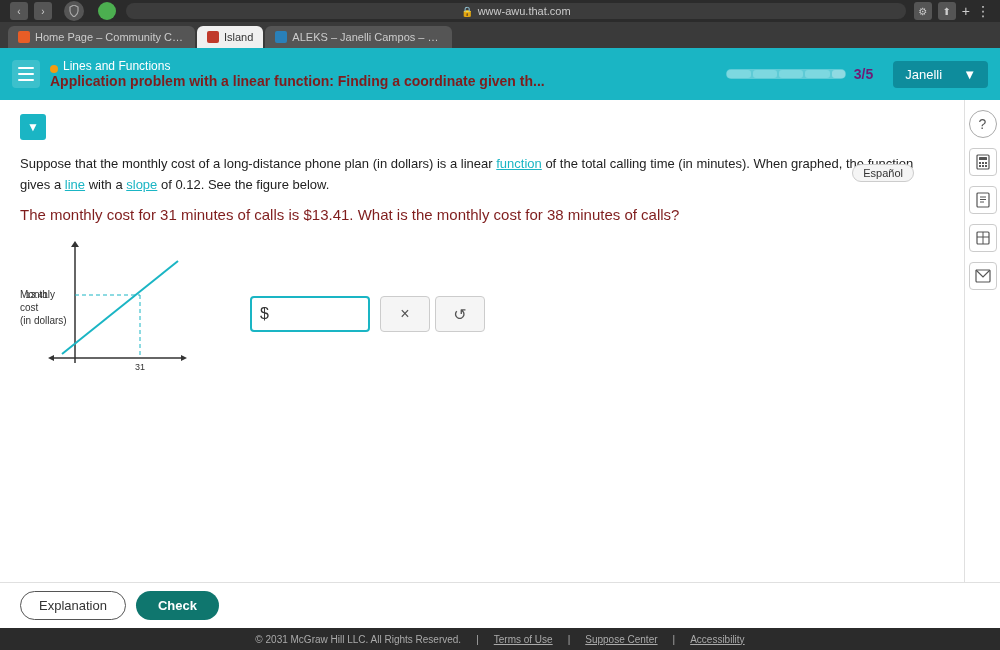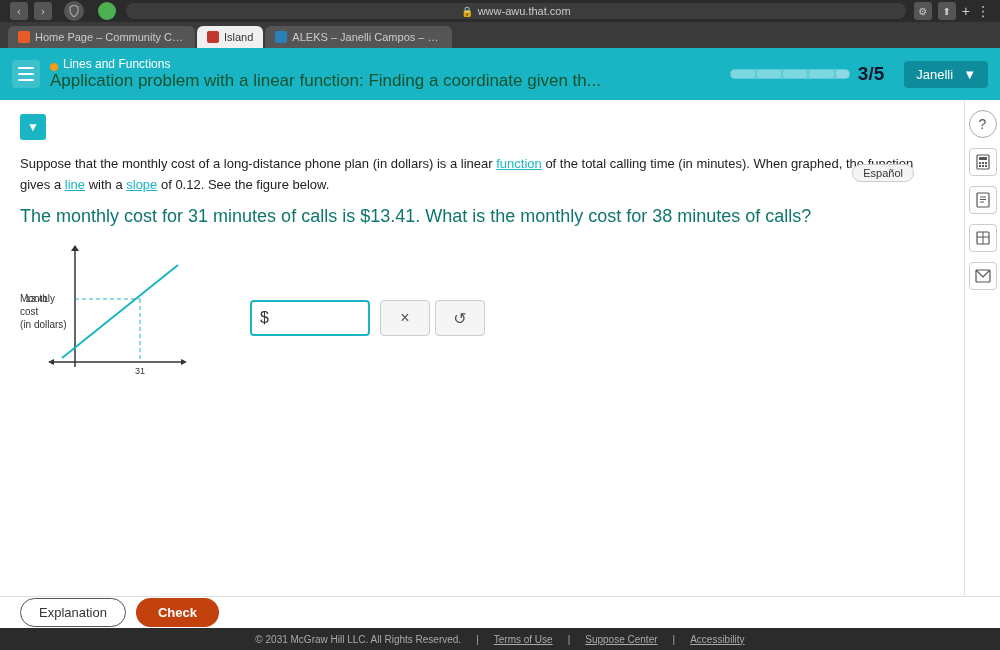--- a/index.html
+++ b/index.html
@@ -118,23 +118,23 @@
       font-size: 12px;
       color: white;
     }
     .breadcrumb-dot {
       width: 8px; height: 8px;
       border-radius: 50%;
       background: #f39c12;
       display: inline-block;
     }
     .breadcrumb-title {
-      font-size: 17px;
-      color: #14532d;
-      font-weight: 400;
+      font-size: 14px;
+      color: #7f1d1d;
+      font-weight: 700;
     }
     .progress-area {
       display: flex;
       align-items: center;
       gap: 8px;
       margin-right: 10px;
     }
     .progress-bar-container {
       width: 120px;
       height: 10px;
@@ -143,35 +143,35 @@
       overflow: hidden;
       display: flex;
       gap: 2px;
       padding: 1px;
     }
     .progress-segment {
       height: 8px;
       border-radius: 3px;
     }
     .progress-label {
-      color: #0f172a;
-      font-size: 19px;
+      color: #701a75;
+      font-size: 14px;
       font-weight: bold;
     }
     .user-btn {
       background: #0e8c9c;
       border: none;
       border-radius: 4px;
       color: white;
       padding: 6px 12px;
       font-size: 13px;
       cursor: pointer;
       display: flex;
       align-items: center;
-      gap: 10px;
+      gap: 21px;
     }
 
     
     .content-area {
       display: flex;
       flex: 1;
       background: white;
       position: relative;
     }
 
@@ -216,22 +216,22 @@
       line-height: 1.6;
       color: #222;
       margin-bottom: 10px;
     }
     .question-text a, .text-link {
       color: #1ab5c4;
       text-decoration: underline;
       cursor: pointer;
     }
     .question-prompt {
-      font-size: 18px;
-      color: #0f766e;
+      font-size: 15px;
+      color: #7f1d1d;
       margin-bottom: 8px;
     }
 
     
     .graph-answer-row {
       display: flex;
       align-items: center;
       gap: 30px;
       margin-top: 10px;
     }
@@ -297,39 +297,39 @@
       font-size: 14px;
       background: white;
     }
     .right-icon.question-icon {
       border-radius: 50%;
       border: 1px solid #aaa;
     }
 
     
     .app-footer {
-      height: 32px;
+      height: 46px;
       background: white;
       border-top: 1px solid #e0e0e0;
       display: flex;
       align-items: center;
       padding: 0 20px;
       gap: 10px;
     }
     .explanation-btn {
       background: white;
       border: 1px solid #555;
       border-radius: 20px;
       padding: 6px 18px;
       font-size: 13px;
       cursor: pointer;
       color: #333;
     }
     .check-btn {
-      background: #c2410c;
+      background: #0f766e;
       border: none;
       border-radius: 20px;
       padding: 7px 22px;
       font-size: 13px;
       cursor: pointer;
       color: white;
       font-weight: 600;
       text-align: center;
     }
 

